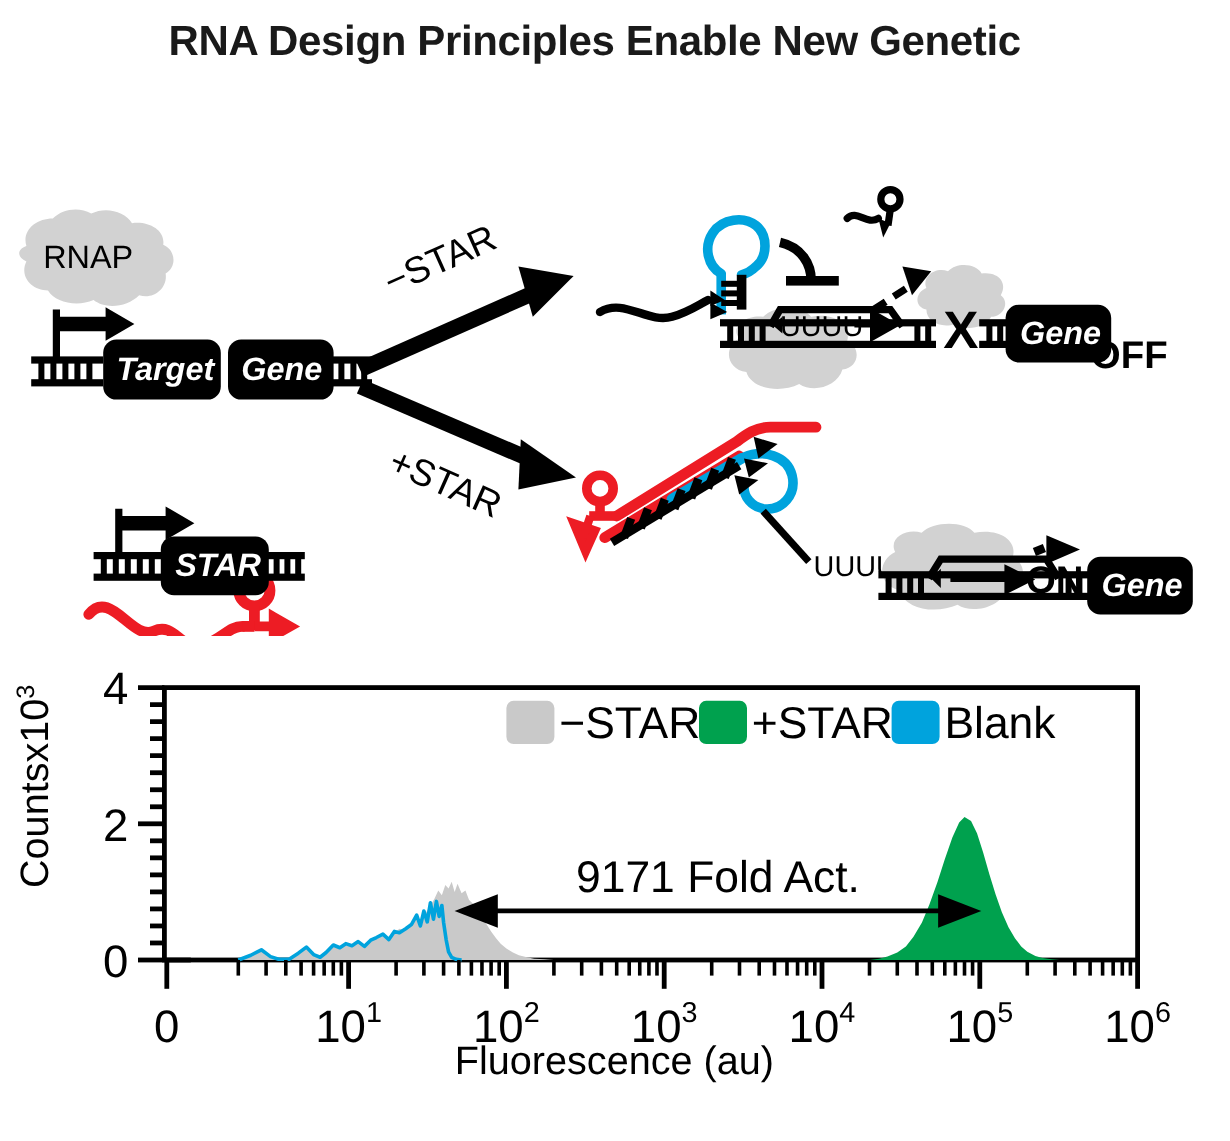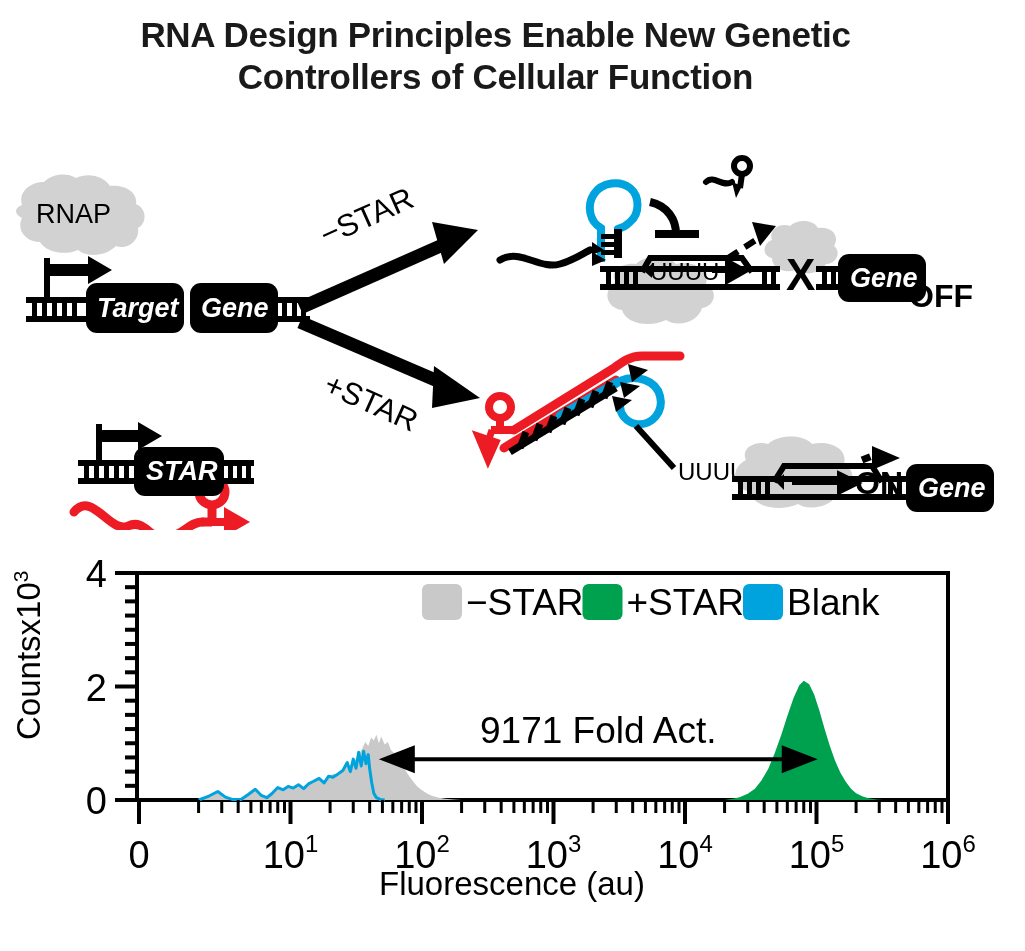--- a/index.html
+++ b/index.html
@@ -131,21 +131,20 @@
     fill: #000000;
   }
 </style>
 </head>
 <body>
 
 <div id="figure">
 
   <div class="title-block">
     <div class="title-line">RNA Design Principles Enable New Genetic</div>
-    <div class="title-line">Controllers of Cellular Function</div>
   </div>
 
   <div class="schematic">
     <svg width="1025" height="400" viewBox="0 0 1025 400" xmlns="http://www.w3.org/2000/svg">
       <defs>
 
         <g id="dnaRungs"></g>
       </defs>
 
       <g>

